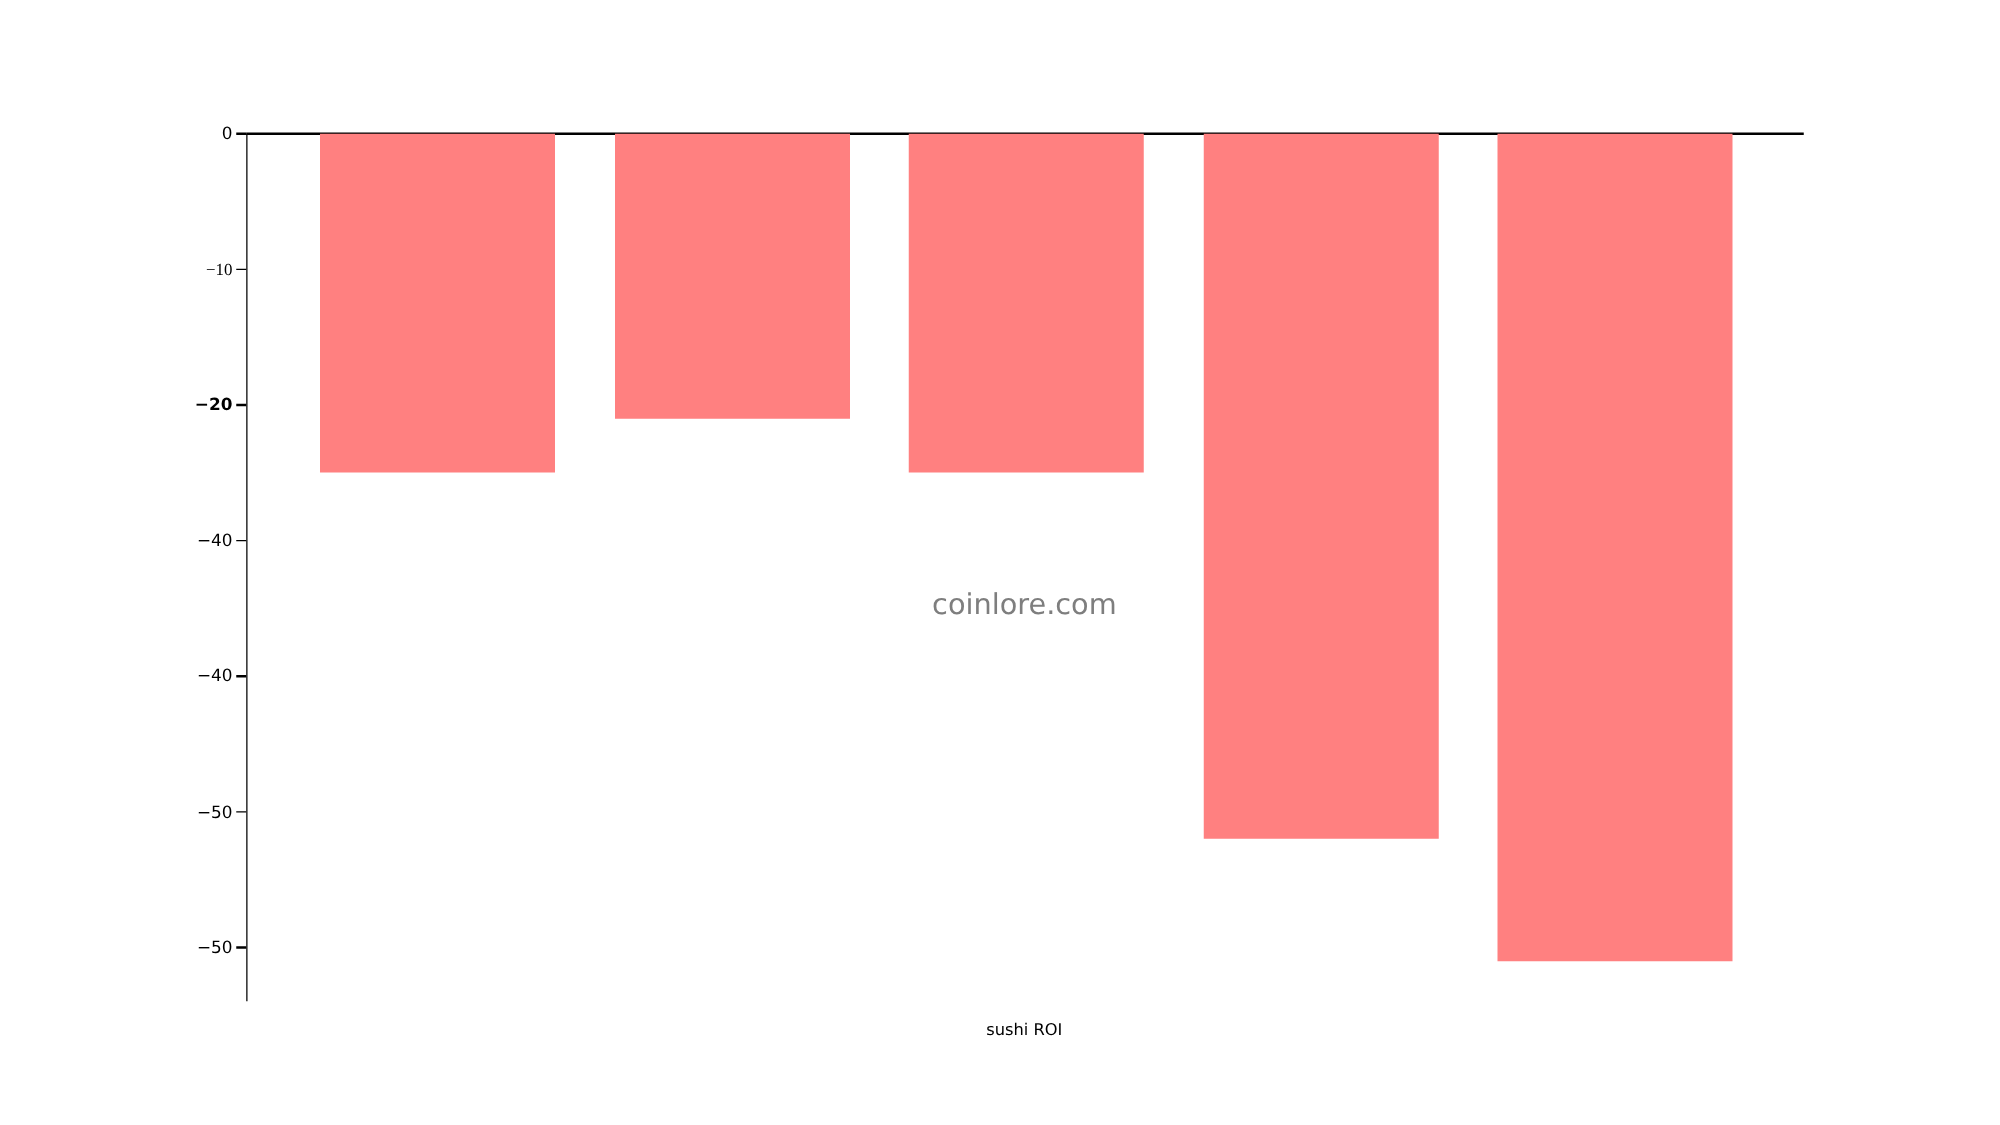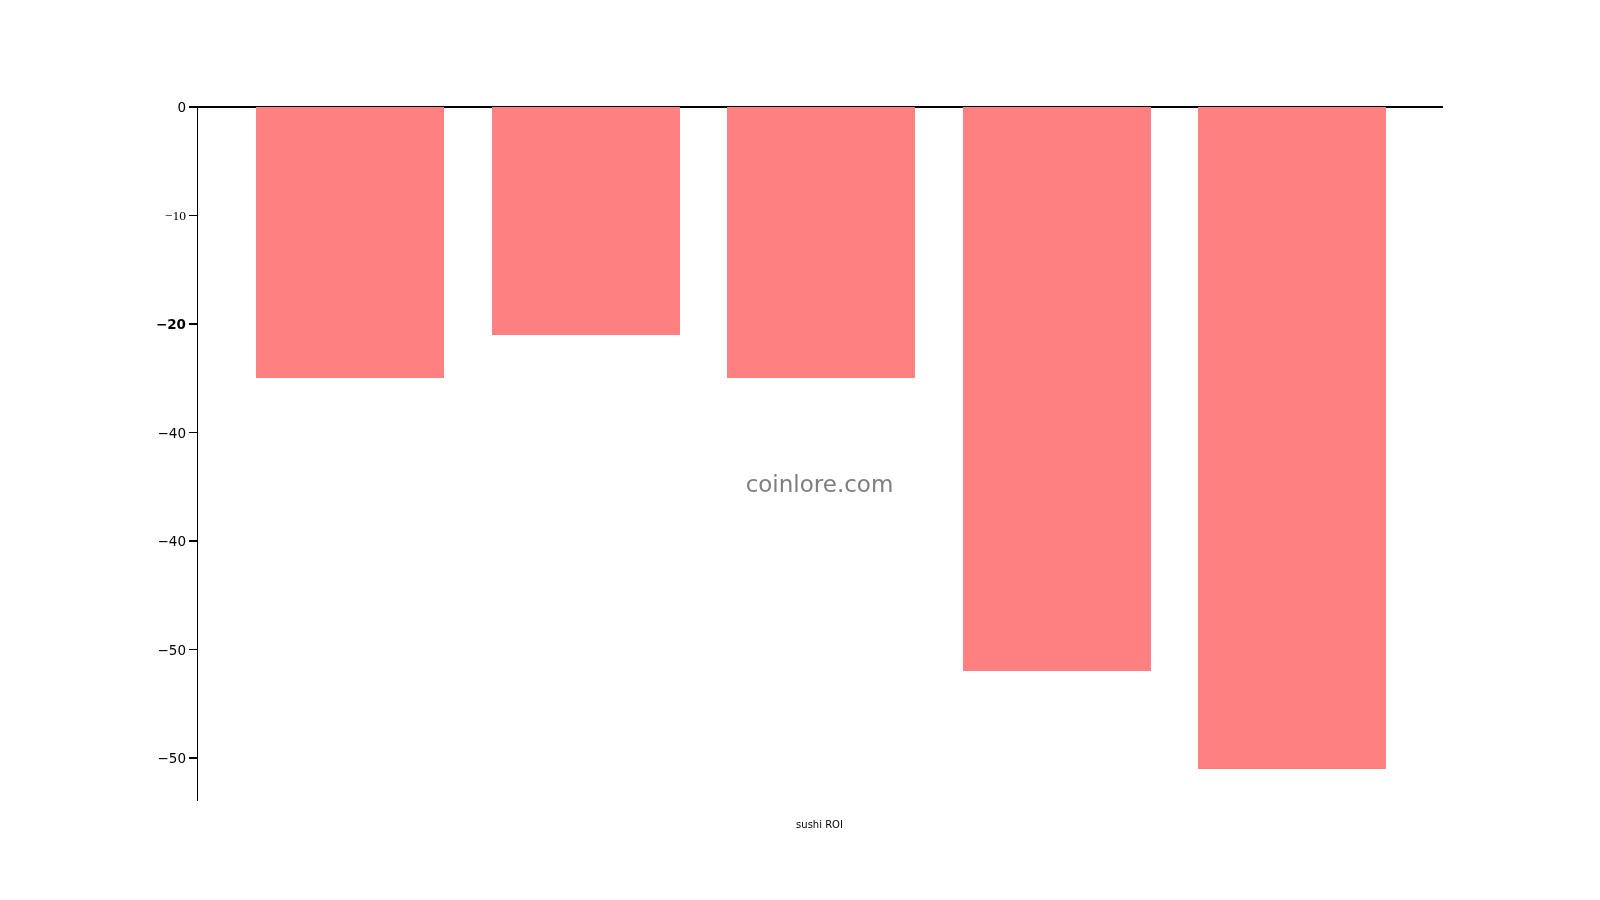--- a/index.html
+++ b/index.html
@@ -33,21 +33,21 @@
     right: 1414px;
     height: 16px; line-height: 16px;
     font-size: 13.5px; color: #000000;
     white-space: nowrap;
   }
   .x-label {
     position: absolute;
     left: 197px; width: 1245px;
     top: 816px; height: 18px; line-height: 18px;
     text-align: center;
-    font-size: 10px; color: #000000;
+    font-size: 13px; color: #000000;
   }
   .watermark {
     position: absolute;
     left: 197px; width: 1245px;
     top: 428px; height: 28px; line-height: 28px;
     text-align: center;
     font-size: 23px;
     margin-top: 42px;
   }
 </style>

